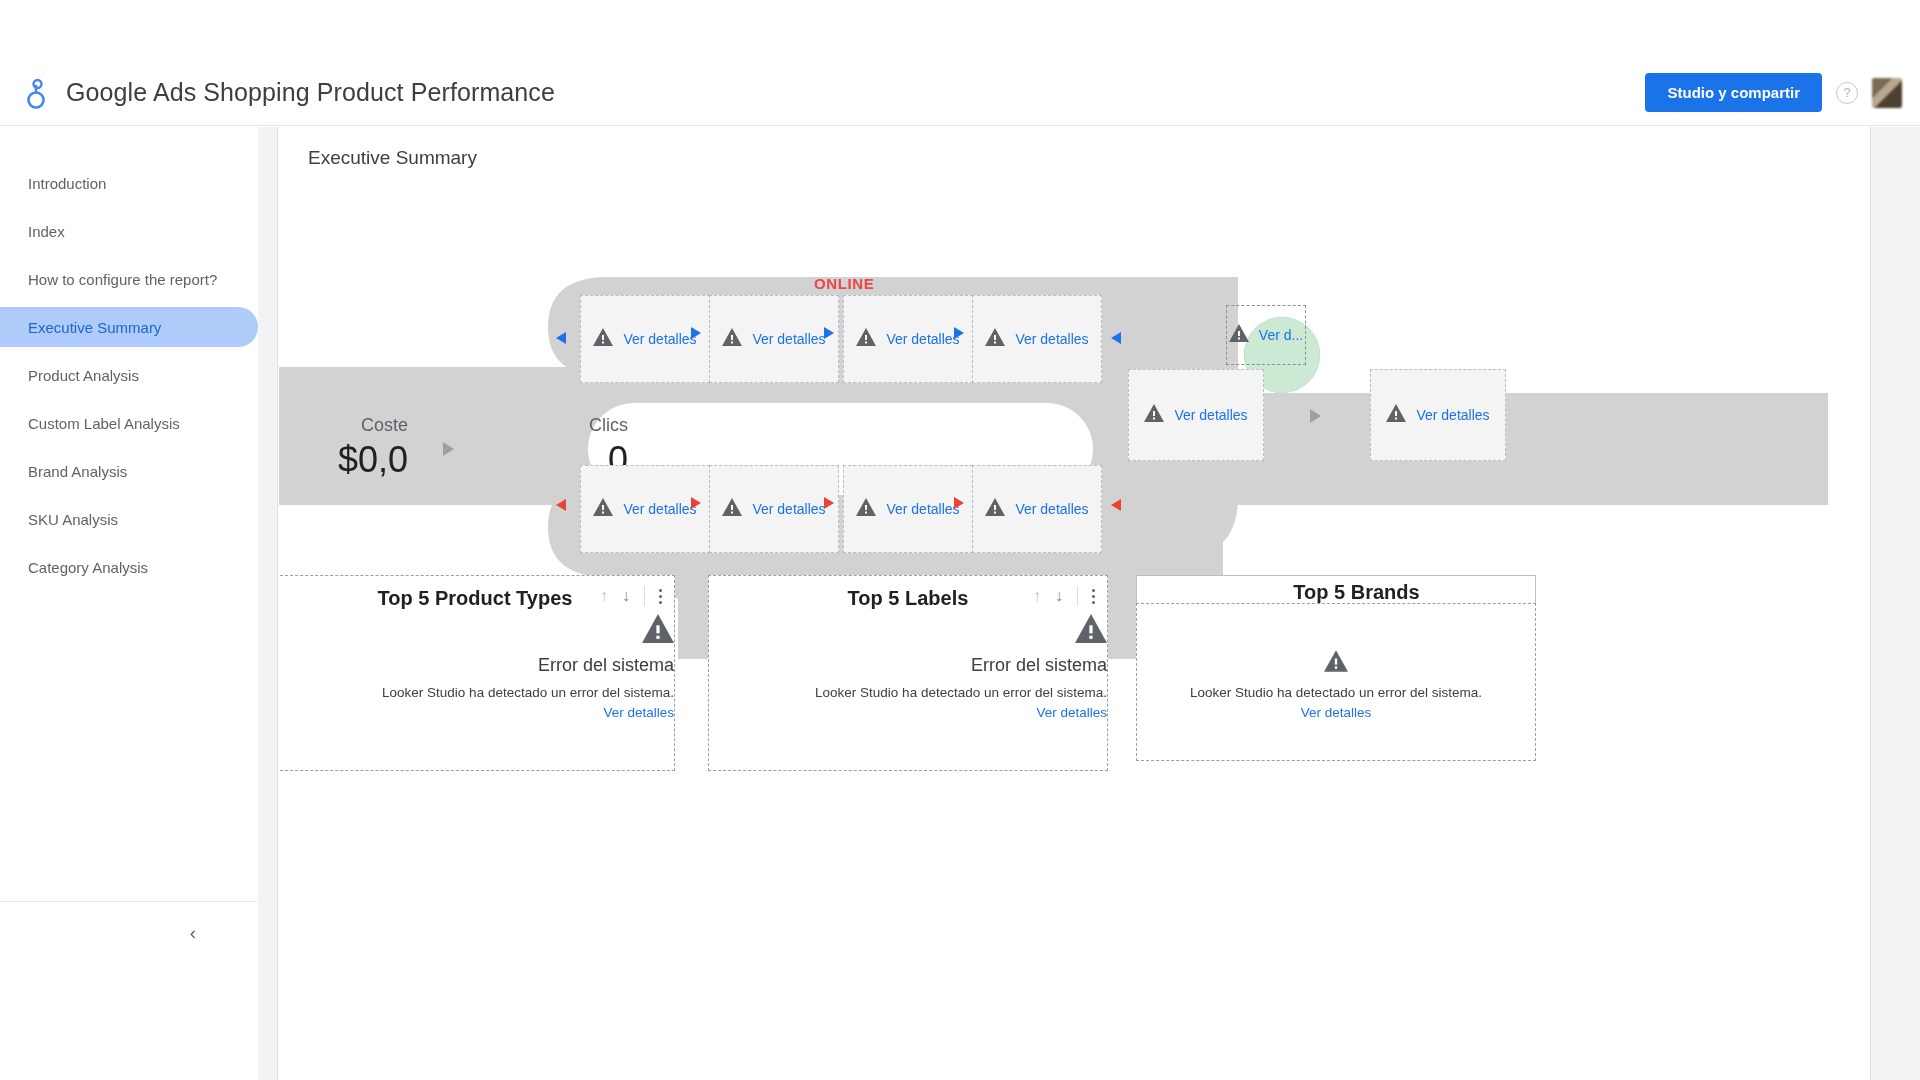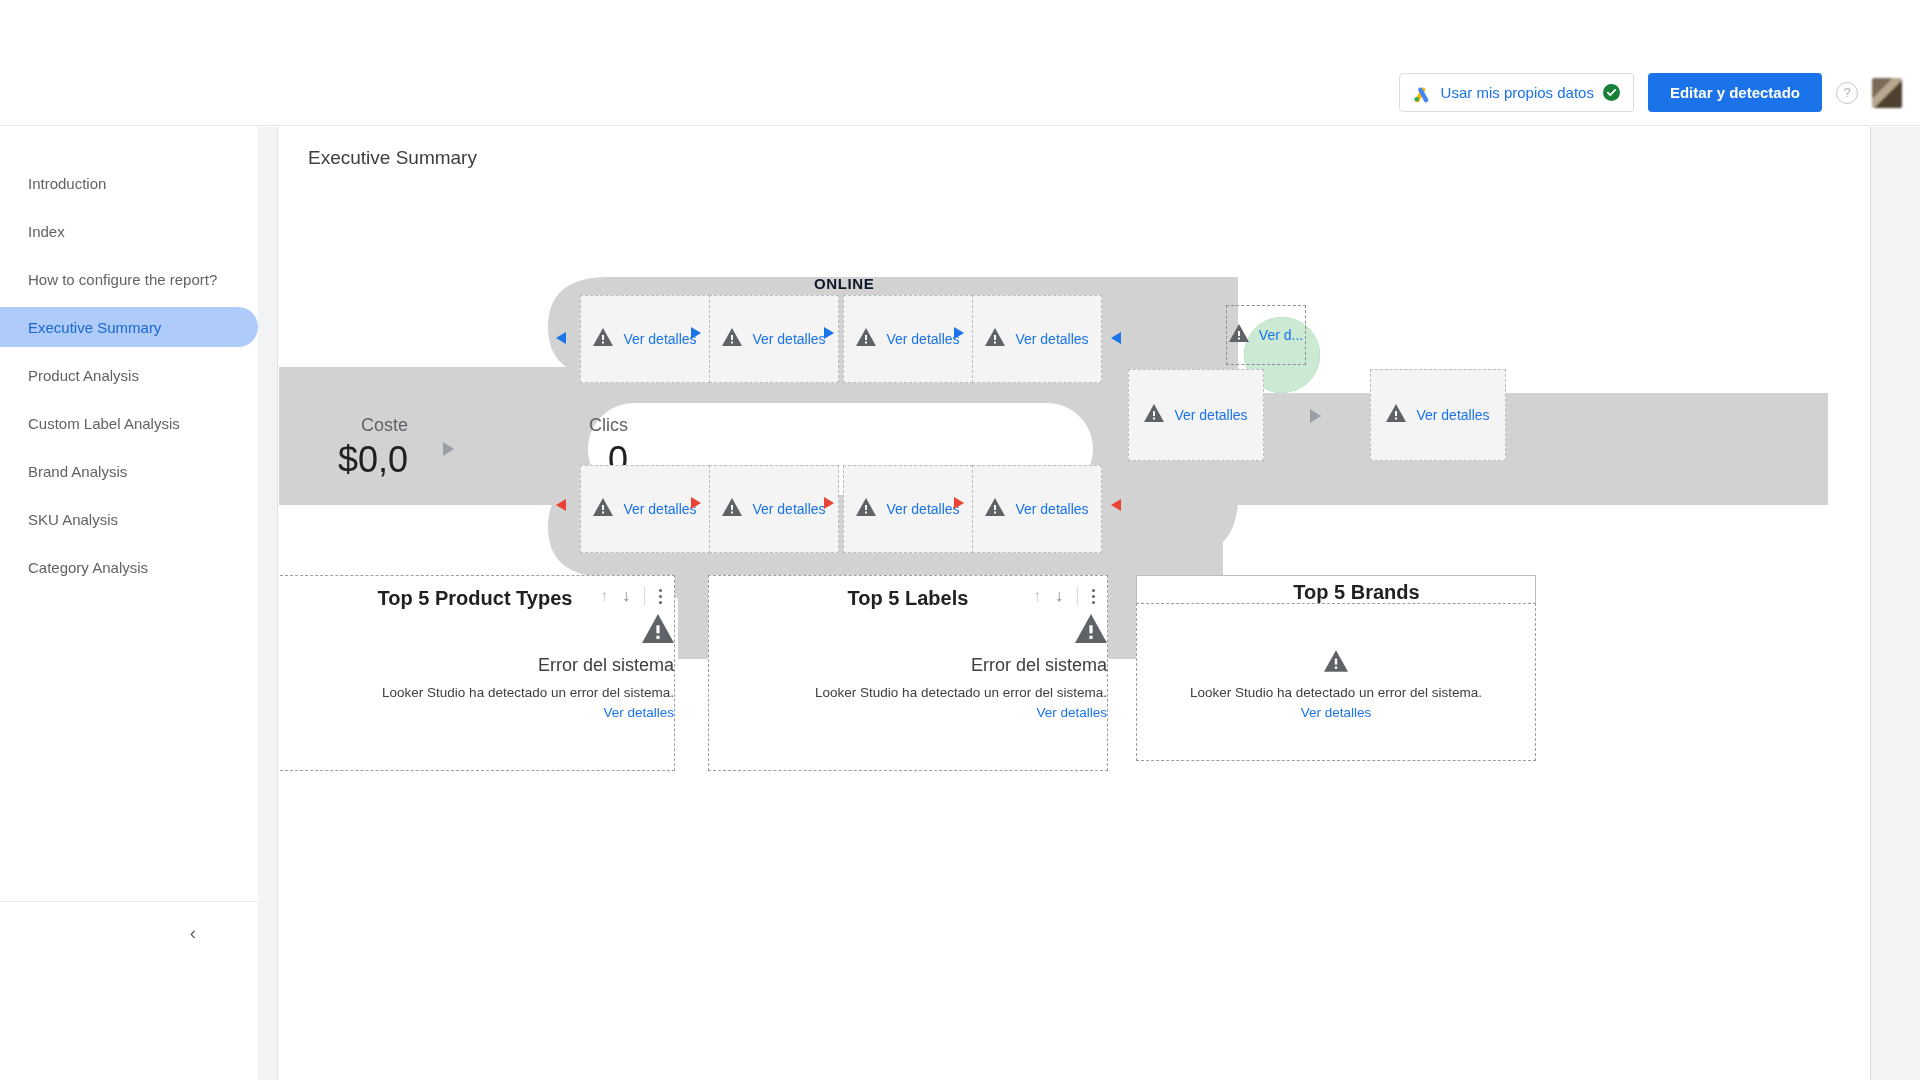--- a/index.html
+++ b/index.html
@@ -123,21 +123,21 @@
   .flow-arrow-gray {
     position: absolute; width: 0; height: 0;
     border-left: 11px solid #9aa0a6;
     border-top: 7px solid transparent;
     border-bottom: 7px solid transparent;
   }
 
   .lane-label {
     position: absolute; font-size: 15px; font-weight: 700; letter-spacing: .6px;
   }
-  #online-label { color: #0f172a; }
+  #online-label { color: #ef4444; }
   #offline-label { color: #ea4335; }
 
   .detail-box {
     position: absolute; background: #f4f4f4;
     border: 1px dashed #b9bcc0; display: flex;
     align-items: center; justify-content: center; gap: 10px; cursor: pointer;
   }
   .detail-box .warn { flex: 0 0 auto; }
   .detail-box .lnk { font-size: 14px; color: #1a73e8; white-space: nowrap; }
   .detail-box.truncated .lnk { font-size: 14px; }
@@ -189,39 +189,34 @@
   }
   #brands-card-inner {
     position: absolute; left: 0; top: 28px; width: 100%; height: 158px;
     border: 1px dashed #9e9e9e; background: #fff;
   }
 </style>
 </head>
 <body>
 
 <div id="app-header">
+  <div id="header-left">
+    <span id="report-logo">
+      <svg width="30" height="34" viewBox="0 0 30 34">
+        <circle cx="14" cy="24" r="7.5" fill="none" stroke="#4285f4" stroke-width="2.6"></circle>
+        <circle cx="15.5" cy="8" r="4" fill="none" stroke="#4285f4" stroke-width="2.4"></circle>
+        <path d="M14 16.5 L14 9" stroke="#4285f4" stroke-width="2.4" fill="none"></path>
+      </svg>
+    </span>
+    <span id="report-title">Google Ads Shopping Product Performance</span>
+  </div>
 
   <div id="header-right">
-    <div id="own-data-button">
-      <span class="ads-logo">
-        <svg width="20" height="20" viewBox="0 0 24 24">
-          <path d="M4.2 19.2 L11 6.8 a2.6 2.6 0 0 1 4.6 2.6 L8.8 21.8 a2.6 2.6 0 0 1-4.6-2.6z" fill="#fbbc04"></path>
-          <path d="M12.4 6.8 L19.2 19.2 a2.6 2.6 0 0 1-4.6 2.6 L7.8 9.4 a2.6 2.6 0 0 1 4.6-2.6z" fill="#4285f4"></path>
-          <circle cx="5.6" cy="19.4" r="2.7" fill="#34a853"></circle>
-        </svg>
-      </span>
-      <span class="lbl">Usar mis propios datos</span>
-      <span class="check-badge">
-        <svg width="11" height="11" viewBox="0 0 12 12">
-          <path d="M2 6.2 L4.6 8.8 L10 3.2" fill="none" stroke="#fff" stroke-width="2" stroke-linecap="round" stroke-linejoin="round"></path>
-        </svg>
-      </span>
-    </div>
-
-    <button id="edit-share-button">Editar y detectado</button>
+
+    <button id="edit-share-button">Studio y compartir</button>
 
     <div id="help-icon">?</div>
     <div id="avatar"></div>
   </div>
 </div>
 
 <div id="sidebar">
   <nav id="sidebar-nav">
     <div class="nav-item">
       <span>Introduction</span>

